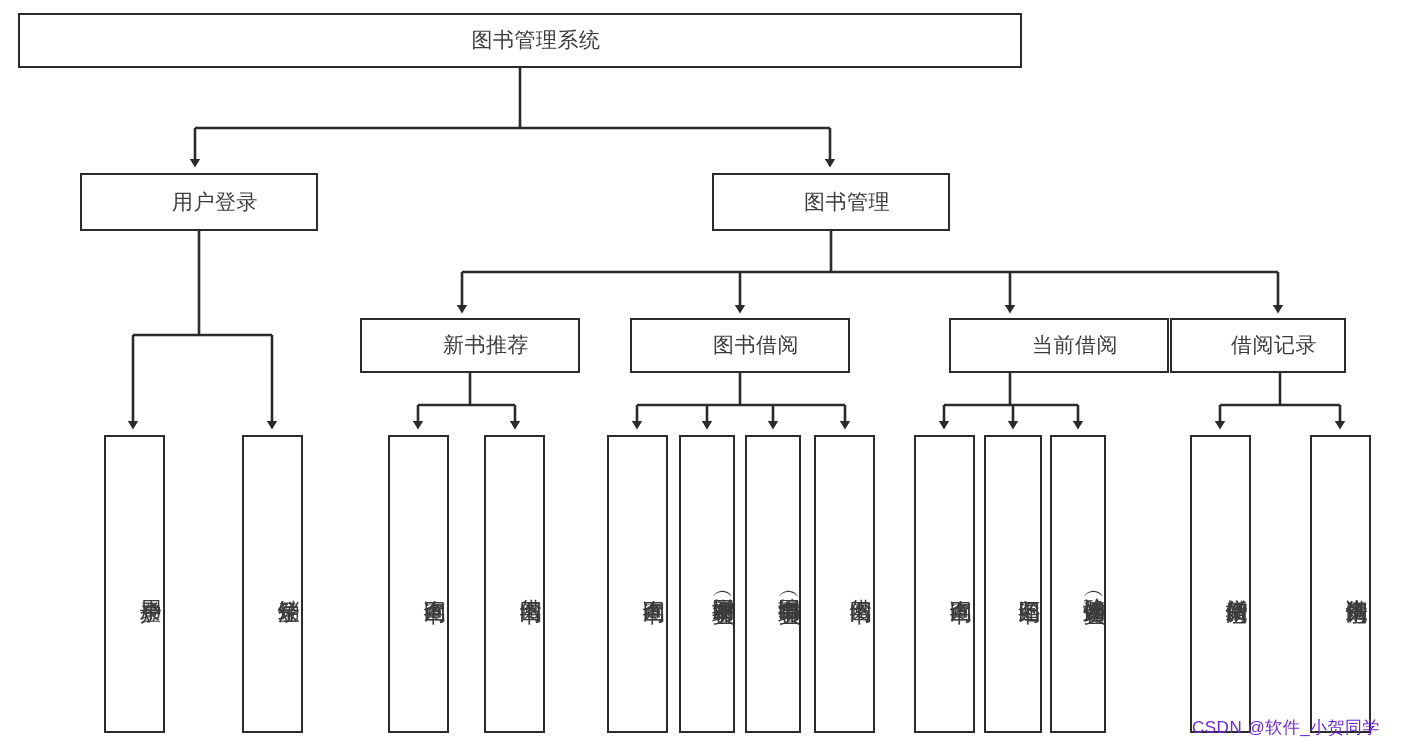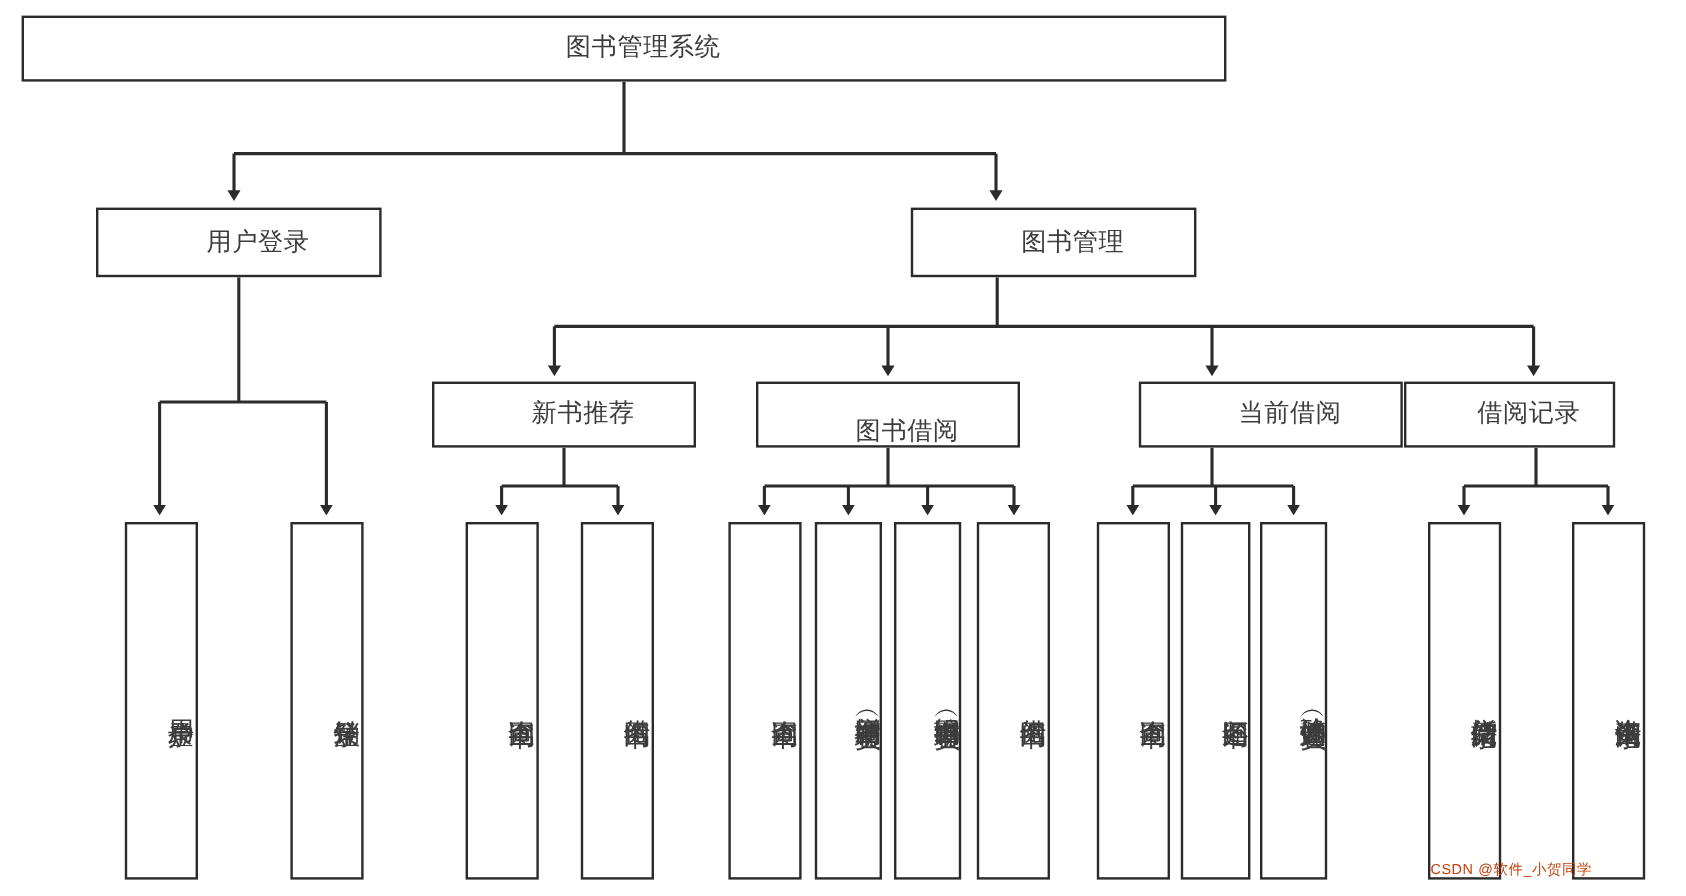--- a/index.html
+++ b/index.html
@@ -50,22 +50,22 @@
     writing-mode: vertical-rl;
     text-orientation: upright;
     -webkit-writing-mode: vertical-rl;
     font-size: 22px;
     line-height: 1.12;
     letter-spacing: 1px;
     white-space: nowrap;
   }
   .watermark {
     position: absolute;
-    color: #c2410c;
-    font-size: 12px;
+    color: #6d28d9;
+    font-size: 17px;
     white-space: nowrap;
     letter-spacing: 0.5px;
     user-select: none;
   }
 </style>
 </head>
 <body>
 
 <div id="diagram-root">
 
@@ -120,28 +120,28 @@
     </g>
   </svg>
 
   <div class="node" style="left:18px; top:13px; width:1004px; height:55px;">
     <span class="node-label">图书管理系统</span>
   </div>
 
   <div class="node" style="left:80px; top:173px; width:238px; height:58px;">
     <span class="node-label">用户登录</span>
   </div>
-  <div class="node" style="left:712px; top:173px; width:238px; height:58px;margin-left:47px;">
+  <div class="node" style="left:712px; top:173px; width:238px; height:58px;">
     <span class="node-label">图书管理</span>
   </div>
 
   <div class="node" style="left:360px; top:318px; width:220px; height:55px;">
     <span class="node-label">新书推荐</span>
   </div>
-  <div class="node" style="left:630px; top:318px; width:220px; height:55px;align-items:flex-end;">
+  <div class="node" style="left:630px; top:318px; width:220px; height:55px;">
     <span class="node-label">图书借阅</span>
   </div>
   <div class="node" style="left:949px; top:318px; width:220px; height:55px;">
     <span class="node-label">当前借阅</span>
   </div>
   <div class="node" style="left:1170px; top:318px; width:176px; height:55px;">
     <span class="node-label">借阅记录</span>
   </div>
 
   <div class="node vertical" style="left:104px; top:435px; width:61px; height:298px;">

